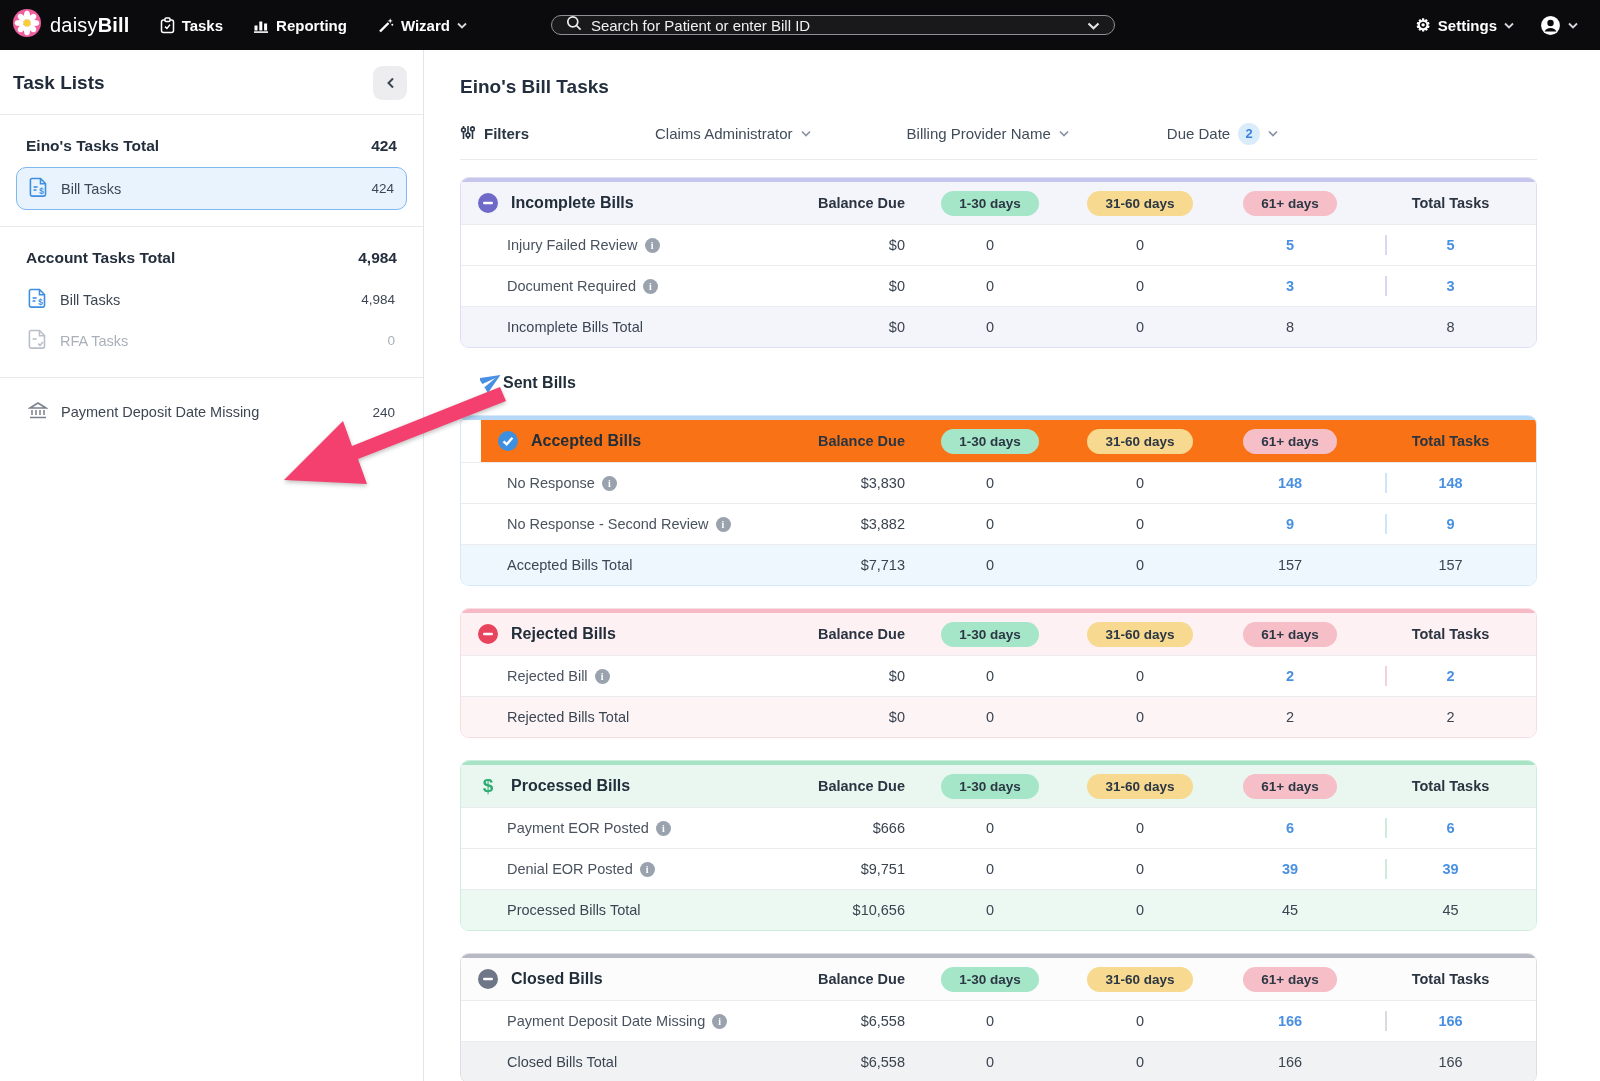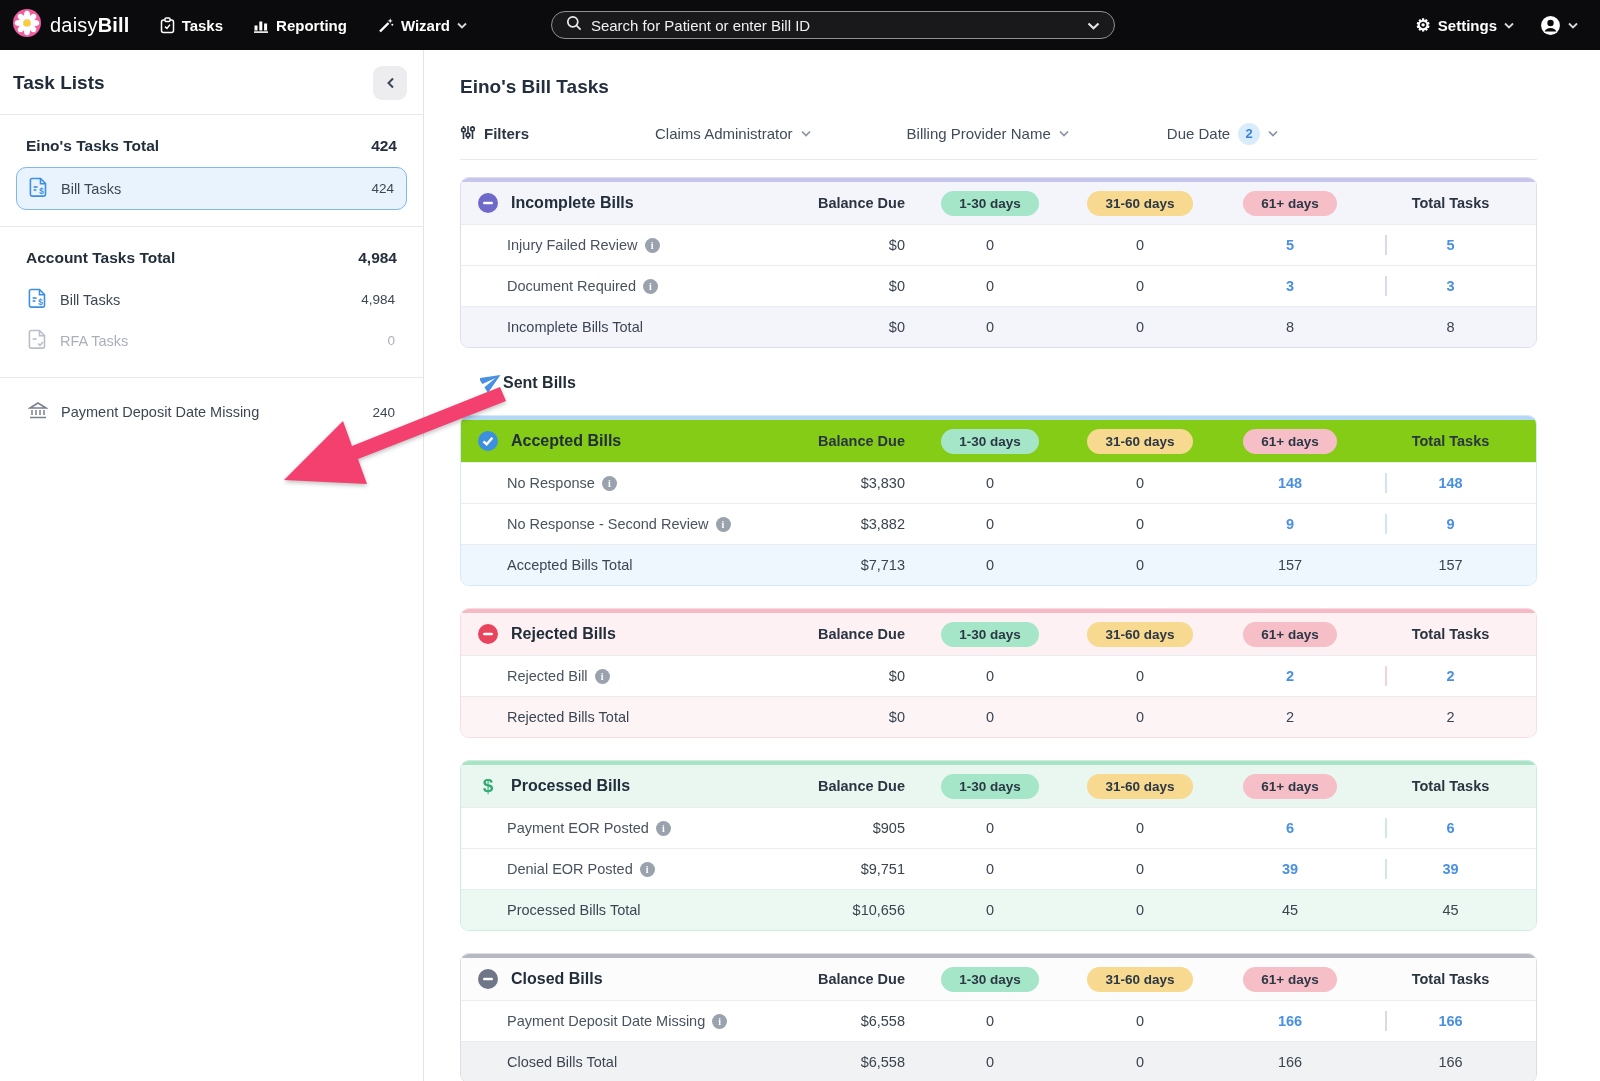--- a/index.html
+++ b/index.html
@@ -10,21 +10,21 @@
   .nav { position:absolute; top:0; left:0; width:1600px; height:50px; background:#0b0b0d;
     display:flex; align-items:center; z-index:10; }
   .brand { display:flex; align-items:center; gap:8px; margin-left:12px; }
   .brand-text { font-size:20px; color:#fff; letter-spacing:.2px; }
   .brand-text b { font-weight:700; }
   .nav-item { display:flex; align-items:center; gap:7px; color:#fff; font-weight:700;
     font-size:15px; margin-left:30px; cursor:pointer; }
   .nav-item svg { display:block; }
   .gear-glyph { font-size:17px; line-height:1; color:#fff; }
   .searchbar { display:flex; align-items:center; gap:9px; margin-left:84px;
-    width:564px; height:28px; border:1.5px solid #8f9094; border-radius:20px;
+    width:564px; height:20px; border:1.5px solid #8f9094; border-radius:20px;
     background:#19191b; padding:0 14px; }
   .searchbar input { flex:1; background:transparent; border:none; outline:none;
     color:#f2f2f2; font-size:15px; font-family:"Liberation Sans",sans-serif; }
   .searchbar input::placeholder { color:#f0f0f1; opacity:1; }
   .nav-right { margin-left:auto; display:flex; align-items:center; gap:26px; margin-right:22px; }
   .chev { display:inline-block; }
 
   
   .sidebar { position:absolute; top:50px; left:0; width:424px; bottom:0; background:#fff;
     border-right:1px solid #e3e4e9; }
@@ -85,21 +85,21 @@
   .info { width:15px; height:15px; border-radius:50%; background:#9aa2ae; color:#fff;
     font-size:10px; font-weight:700; display:inline-flex; align-items:center;
     justify-content:center; cursor:pointer; font-family:"Liberation Serif",serif; }
   .cicon { width:22px; height:22px; display:flex; align-items:center; justify-content:center; }
   .dollar-glyph { font-size:19px; font-weight:800; color:#2eac72; }
 
   .card.purple { border-color:#deddf4; } .card.purple .card-top { background:#c6c5ec; }
   .card.purple .thead { background:#f4f4fb; } .card.purple .trow-total { background:#f4f4fb; }
   .card.purple .sep::before { background:#d8d8f0; }
   .card.blue { border-color:#d5e9fa; } .card.blue .card-top { background:#b4d8f6; }
-  .card.blue .thead { background:#84cc16; } .card.blue .trow-total { background:#eef6fe; }
+  .card.blue .thead { background:#f97316;margin-left:20px; } .card.blue .trow-total { background:#eef6fe; }
   .card.blue .sep::before { background:#cfe4f8; }
   .card.red { border-color:#f9dce2; } .card.red .card-top { background:#f5bac6; }
   .card.red .thead { background:#fdf1f3; } .card.red .trow-total { background:#fdf4f6; }
   .card.red .sep::before { background:#f3d3da; }
   .card.green { border-color:#cdeedd; } .card.green .card-top { background:#a9e3c6; }
   .card.green .thead { background:#e9f7f0; } .card.green .trow-total { background:#ecf9f3; }
   .card.green .sep::before { background:#cdeadb; }
   .card.gray { border-color:#dcdee3; } .card.gray .card-top { background:#b7bac3; }
   .card.gray .thead { background:#fcfcfd; } .card.gray .trow-total { background:#f1f2f4; }
   .card.gray .sep::before { background:#d9dbe0; }
@@ -550,21 +550,21 @@
       <div class="cell ctr">
           <span class="pill p">61+ days</span>
         </div>
       <div class="cell ctr th">Total Tasks</div>
     </div>
     <div class="trow rowgrid">
       <div class="cell name">
           <span class="rlabel">Payment EOR Posted</span>
           <span class="info">i</span>
         </div>
-      <div class="cell rgt val">$905</div>
+      <div class="cell rgt val">$666</div>
       <div class="cell ctr val">0</div>
       <div class="cell ctr val">0</div>
       <div class="cell ctr">
           <a class="linknum">6</a>
         </div>
       <div class="cell ctr sep">
           <a class="linknum">6</a>
         </div>
     </div>
     <div class="trow rowgrid">

